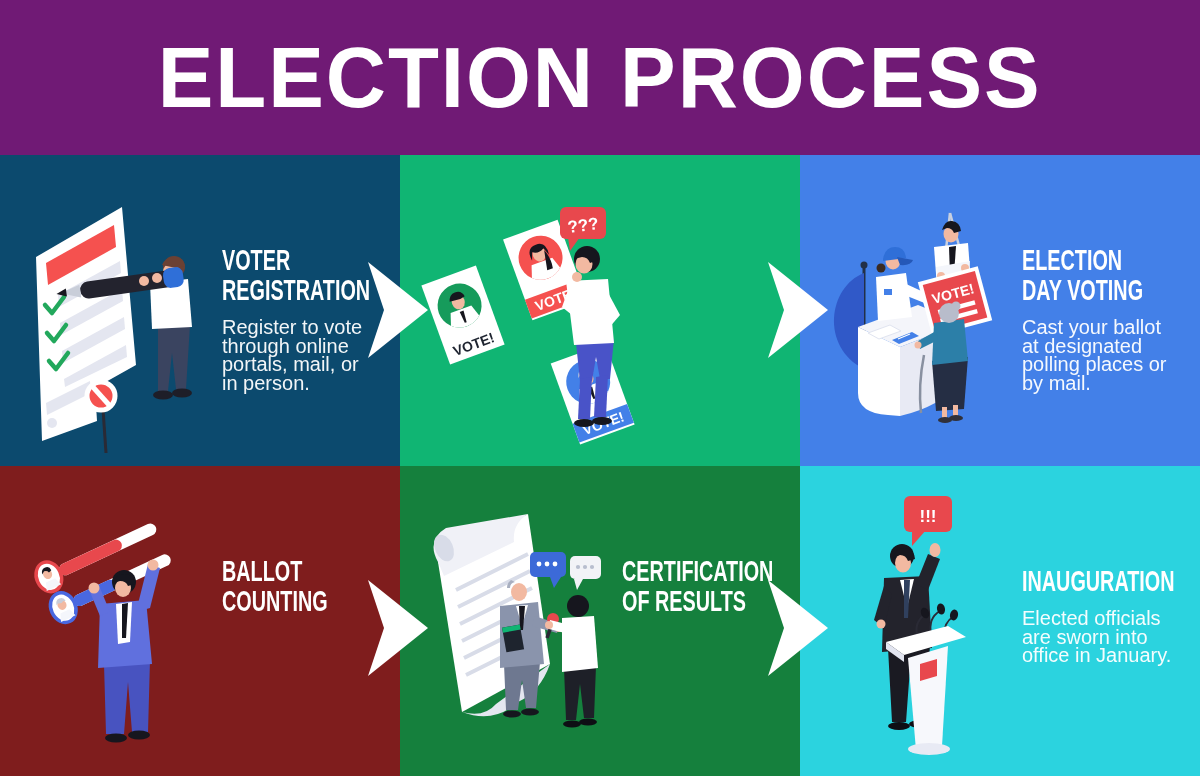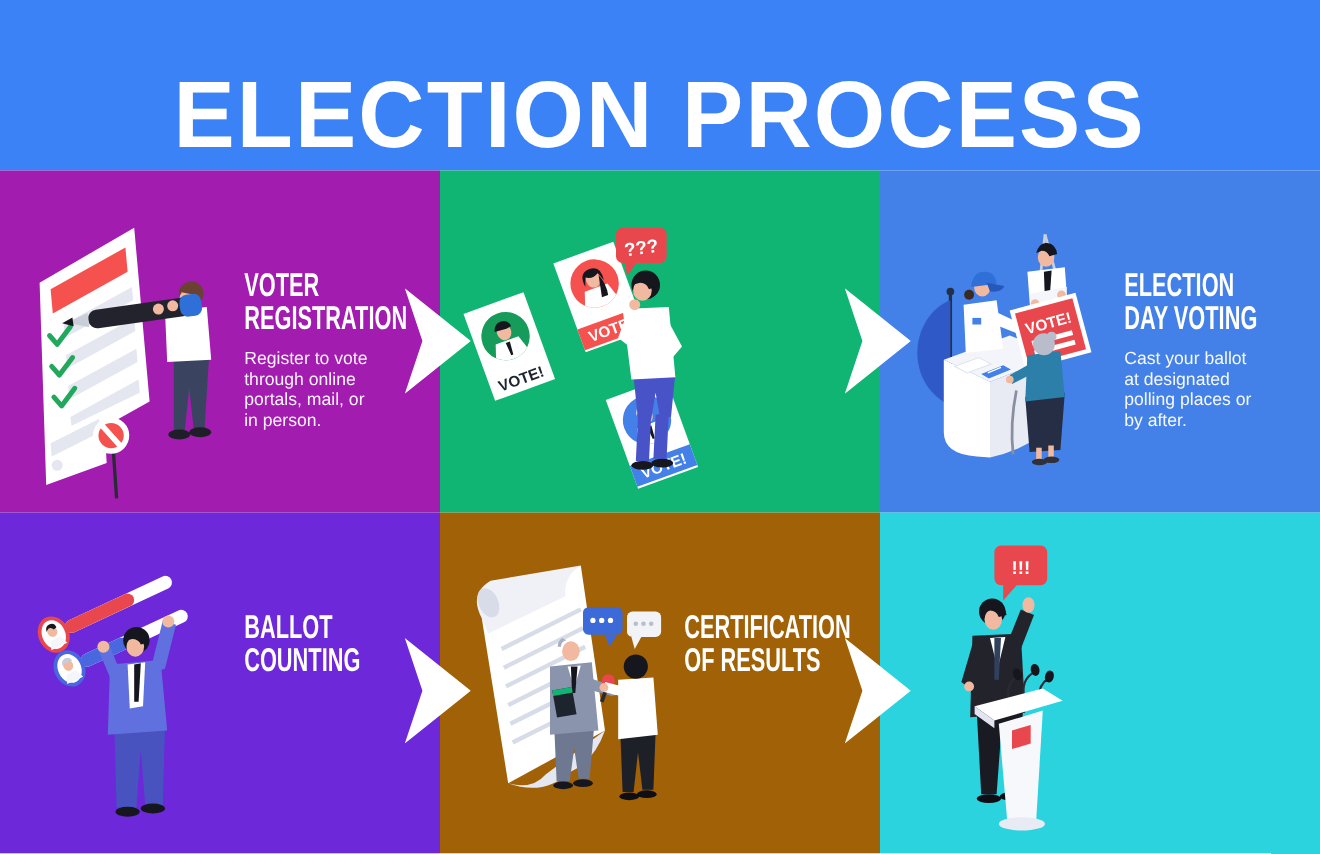--- a/index.html
+++ b/index.html
@@ -23,41 +23,41 @@
   .illu{position:absolute;left:0;top:0;width:400px;height:310px;}
   .step-text{position:absolute;left:222px;top:90px;width:168px;color:#fff;}
   .step-title{
     font-weight:bold;font-size:30px;line-height:30px;color:#fff;
     transform:scaleX(0.66);transform-origin:left top;white-space:nowrap;
   }
   .step-title span{display:block;}
   .step-title span:empty{display:none;}
   .step-title.pad{margin-top:10px;}
   .step-desc{
-    margin-top:13px;font-size:16px;line-height:18.5px;
+    margin-top:13px;font-size:20px;line-height:18.5px;
     color:rgba(255,255,255,0.95);white-space:pre-line;
   }
   .arrow{position:absolute;z-index:5;}
   svg text{font-family:"Liberation Sans",sans-serif;font-weight:bold;}
   .vote-dark{fill:#1E2430;font-size:14px;}
   .vote-white{fill:#ffffff;font-size:14px;}
   .bubble-txt{fill:#ffffff;font-size:17px;}
 </style>
 </head>
 <body>
 
 <div class="poster">
 
-  <div class="header" style="background: #3b82f6; align-items: flex-end;">
+  <div class="header" style="background: #701a75;">
     <div class="header-title">ELECTION PROCESS</div>
   </div>
 
   <div class="panels">
 
-    <div class="panel" style="background: #a21caf;">
+    <div class="panel" style="background: #0c4a6e;">
       <svg class="illu" viewBox="0 0 400 310">
 
         <g>
           <polygon points="36,102 122,52 136,210 95,233 97,266 42,286" fill="#FFFFFF"></polygon>
           <polygon points="46,108 114,70 116,92 48,130" fill="#F5514F"></polygon>
           <polygon points="58,140 120,106 121,118 59,152" fill="#E4E6F0"></polygon>
           <polygon points="60,168 122,134 123,146 61,180" fill="#E4E6F0"></polygon>
           <polygon points="62,196 124,162 125,174 63,208" fill="#E4E6F0"></polygon>
           <polygon points="64,224 126,190 127,202 65,232" fill="#E4E6F0"></polygon>
           <polygon points="46,248 90,226 91,238 47,260" fill="#E4E6F0"></polygon>
@@ -243,25 +243,25 @@
         </g>
       </svg>
       <div class="step-text">
         <div class="step-title">
           <span>ELECTION</span>
           <span>DAY VOTING</span>
         </div>
         <div class="step-desc">Cast your ballot
 at designated
 polling places or
-by after.</div>
+by mail.</div>
       </div>
     </div>
 
-    <div class="panel" style="background: #6d28d9;">
+    <div class="panel" style="background: #7f1d1d;">
       <svg class="illu" viewBox="0 0 400 310">
 
         <g transform="rotate(-25 110 100)">
           <rect x="62" y="78" width="106" height="12" rx="6" fill="#FFFFFF"></rect>
           <rect x="62" y="78" width="68" height="12" rx="6" fill="#E8484D"></rect>
           <rect x="62" y="112" width="106" height="12" rx="6" fill="#FFFFFF"></rect>
           <rect x="62" y="112" width="46" height="12" rx="6" fill="#4968E0"></rect>
           <g>
             <ellipse cx="50" cy="84" rx="14" ry="17" fill="#E8484D"></ellipse>
             <ellipse cx="50" cy="84" rx="10.5" ry="13.5" fill="#FFFFFF"></ellipse>
@@ -295,21 +295,21 @@
         </g>
       </svg>
       <div class="step-text">
         <div class="step-title">
           <span>BALLOT</span>
           <span>COUNTING</span>
         </div>
       </div>
     </div>
 
-    <div class="panel" style="background: #a16207;">
+    <div class="panel" style="background: #15803d;">
       <svg class="illu" viewBox="0 0 400 310">
 
         <g>
           <polygon points="38,96 128,48 150,198 62,246" fill="#FFFFFF"></polygon>
           <path d="M38,96 Q26,74 46,62 L128,48 Q112,58 114,76 L44,110 Z" fill="#F0F1F7"></path>
           <ellipse cx="44" cy="82" rx="9" ry="14" transform="rotate(-24 44 82)" fill="#D8DCE8"></ellipse>
           <path d="M62,246 Q84,252 96,238 L150,198 Q140,226 118,236 Q94,258 62,246 Z" fill="#E4E7F0"></path>
           <line x1="56" y1="124" x2="128" y2="88" stroke="#D8DCE8" stroke-width="4"></line>
           <line x1="58" y1="141" x2="130" y2="105" stroke="#D8DCE8" stroke-width="4"></line>
           <line x1="60" y1="158" x2="132" y2="122" stroke="#D8DCE8" stroke-width="4"></line>
@@ -405,20 +405,29 @@
           <ellipse cx="125" cy="147" rx="4" ry="5.5" transform="rotate(-20 125 147)" fill="#16161E"></ellipse>
           <ellipse cx="141" cy="143" rx="4" ry="5.5" transform="rotate(-12 141 143)" fill="#16161E"></ellipse>
           <ellipse cx="154" cy="149" rx="4" ry="5.5" transform="rotate(14 154 149)" fill="#16161E"></ellipse>
           <polygon points="86,176 148,160 166,171 104,189" fill="#FFFFFF"></polygon>
           <polygon points="86,176 104,189 104,196 86,183" fill="#E2E5F0"></polygon>
           <polygon points="108,192 148,180 142,280 116,284" fill="#F7F8FC"></polygon>
           <polygon points="120,198 137,193 137,210 120,215" fill="#E8484D"></polygon>
           <ellipse cx="129" cy="283" rx="21" ry="6" fill="#E8EAF4"></ellipse>
         </g>
       </svg>
+      <div class="step-text">
+        <div class="step-title pad">
+          <span>INAUGURATION</span>
+
+        </div>
+        <div class="step-desc">Elected officials
+are sworn into
+office in January.</div>
+      </div>
     </div>
 
   </div>
 
   <svg class="arrow" style="left:368px;top:262px" width="60" height="96" viewBox="0 0 60 96">
     <polygon points="0,0 60,48 0,96 16,48" fill="#FFFFFF"></polygon>
   </svg>
   <svg class="arrow" style="left:768px;top:262px" width="60" height="96" viewBox="0 0 60 96">
     <polygon points="0,0 60,48 0,96 16,48" fill="#FFFFFF"></polygon>
   </svg>

